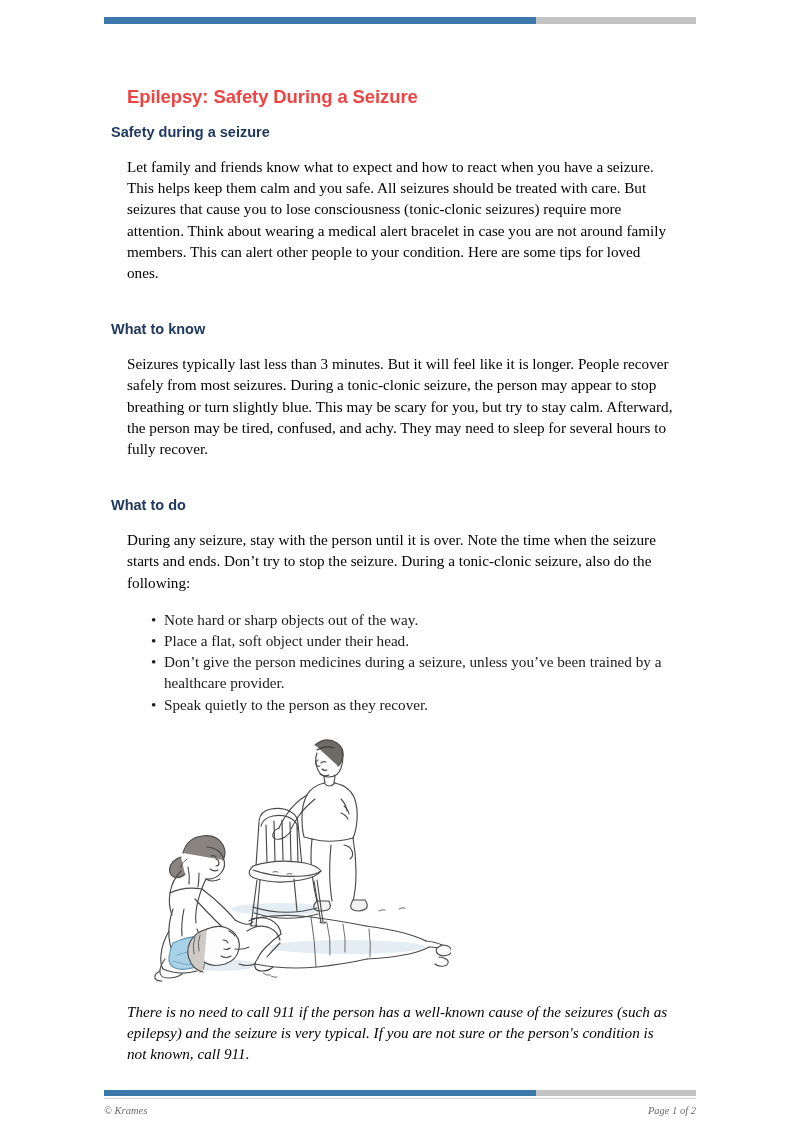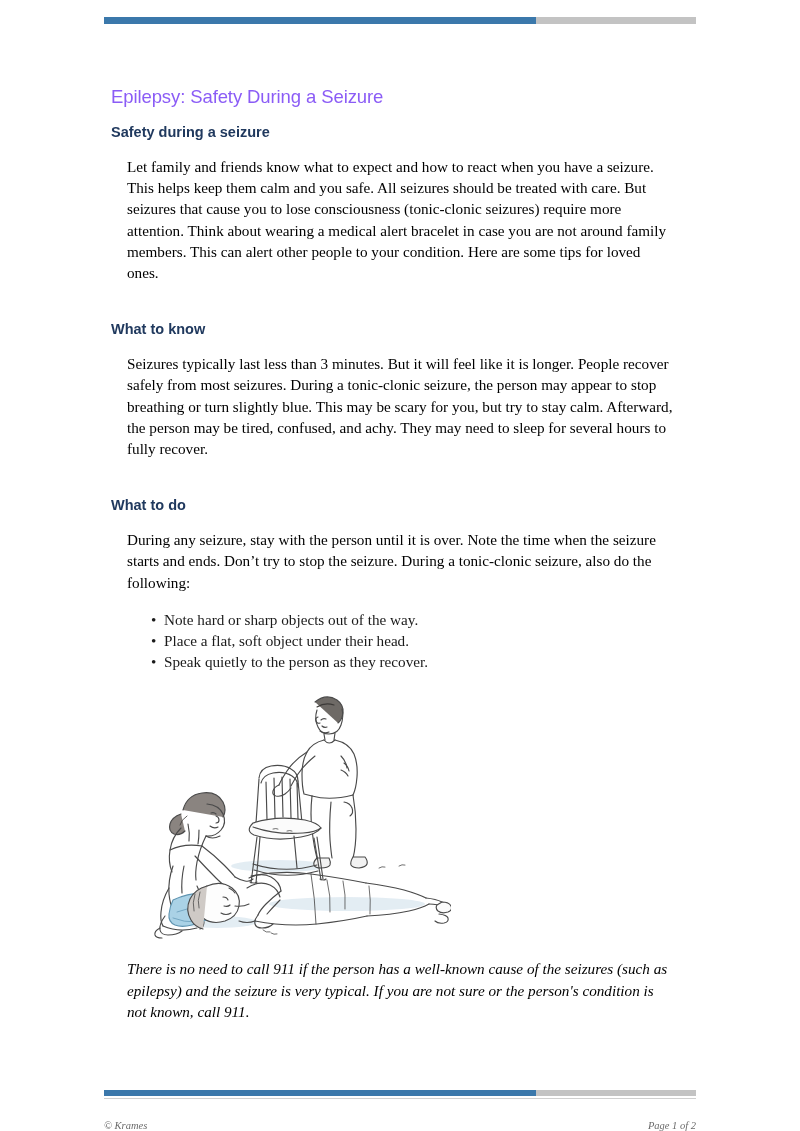--- a/index.html
+++ b/index.html
@@ -40,23 +40,23 @@
   .content {
     position: absolute;
     left: 111px;
     top: 86px;
     width: 580px;
   }
 
   h1.doc-title {
     font-family: "Liberation Sans", sans-serif;
     font-size: 18.5px;
-    font-weight: normal;
-    color: #8b5cf6;
-    margin: 0 0 12px 0;
+    font-weight: bold;
+    color: #ef4444;
+    margin: 0 0 12px 16px;
     letter-spacing: -0.1px;
   }
 
   h2.section-head {
     font-family: "Liberation Sans", sans-serif;
     font-size: 14.5px;
     font-weight: bold;
     color: #20395e;
     margin: 16px 0 11px 0;
   }
@@ -128,21 +128,21 @@
   }
   .footer-rule {
     height: 1px;
     background: #cfcfcf;
     margin-top: 2px;
   }
   .footer-row {
     display: flex;
     justify-content: space-between;
     align-items: flex-end;
-    margin-top: 21px;
+    margin-top: 6px;
   }
   .footer-left, .footer-right {
     font-family: "Liberation Serif", serif;
     font-style: italic;
     font-size: 10.5px;
     color: #6b6b6b;
   }
 </style>
 </head>
 <body>
@@ -163,20 +163,21 @@
 
     <h2 class="section-head spaced">What to know</h2>
     <p class="body-text">Seizures typically last less than 3 minutes. But it will feel like it is longer. People recover safely from most seizures. During a tonic-clonic seizure, the person may appear to stop breathing or turn slightly blue. This may be scary for you, but try to stay calm. Afterward, the person may be tired, confused, and achy. They may need to sleep for several hours to fully recover.</p>
 
     <h2 class="section-head spaced">What to do</h2>
     <p class="body-text">During any seizure, stay with the person until it is over. Note the time when the seizure starts and ends. Don’t try to stop the seizure. During a tonic-clonic seizure, also do the following:</p>
 
     <ul class="tips-list">
       <li>Note hard or sharp objects out of the way.</li>
       <li>Place a flat, soft object under their head.</li>
+      <li>Don’t give the person medicines during a seizure, unless you’ve been trained by a healthcare provider.</li>
       <li>Speak quietly to the person as they recover.</li>
     </ul>
 
     <div class="figure">
       <svg viewBox="0 0 340 250" xmlns="http://www.w3.org/2000/svg">
         <g fill="none" stroke="#4a4a4a" stroke-width="1.15" stroke-linecap="round" stroke-linejoin="round">
 
           <g fill="#dfeaf2" stroke="none" opacity="0.85">
             <ellipse cx="168" cy="176" rx="48" ry="6"></ellipse>
             <ellipse cx="236" cy="214" rx="78" ry="7"></ellipse>

